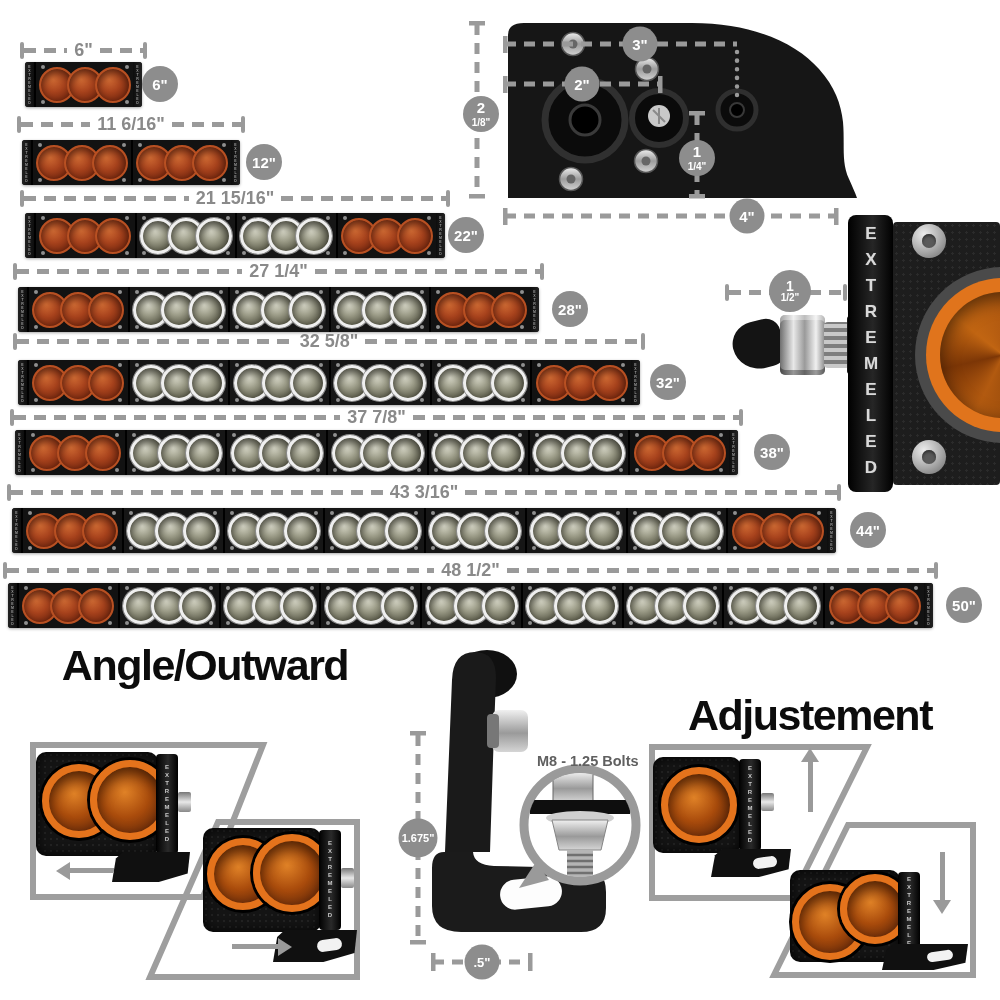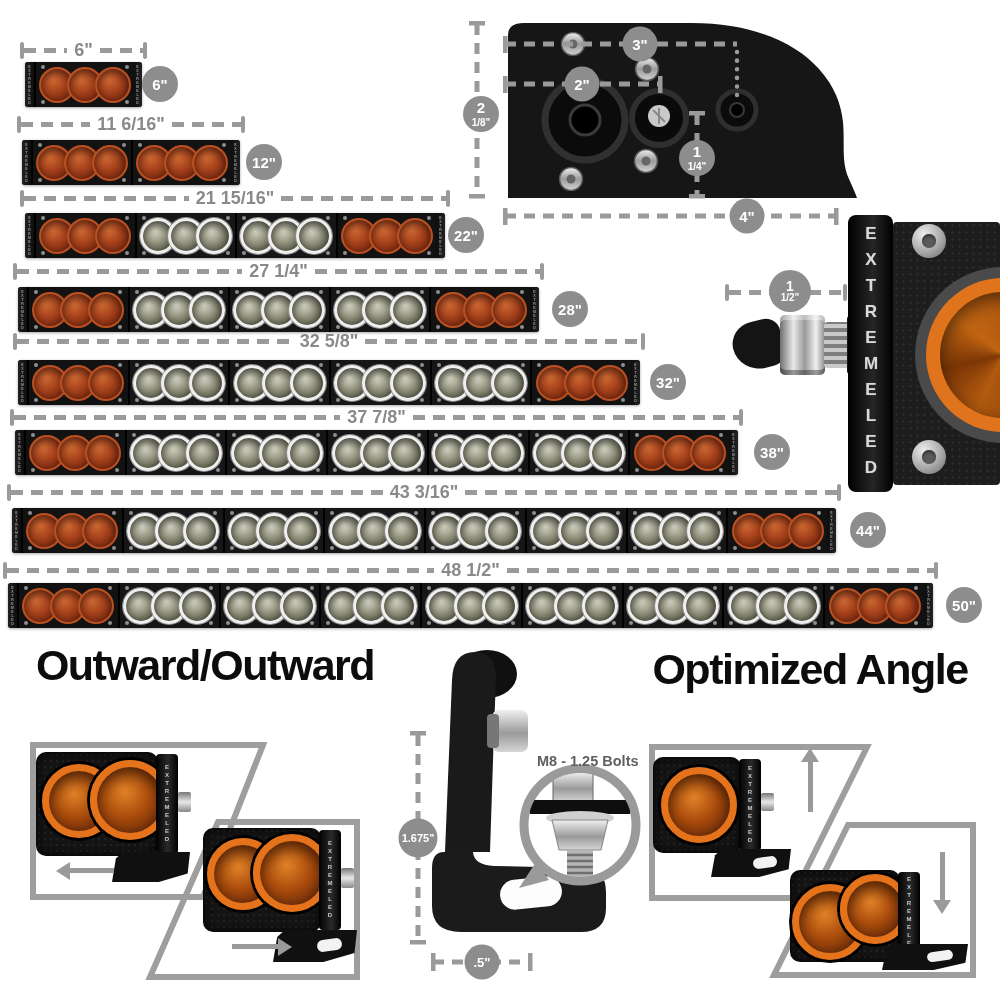--- a/index.html
+++ b/index.html
@@ -519,21 +519,21 @@
     </div>
     <div class="sl-panel"></div>
     <div class="sl-bezel"></div>
     <div class="sl-ring"></div>
     <div class="sl-amber"></div>
     <div class="sl-bolt" style="left:187px;top:19px"></div>
     <div class="sl-bolt" style="left:187px;top:235px"></div>
   </div>
 
   <div id="feat-left" class="feat" style="left:10px;top:640px;width:390px;height:360px">
-    <div class="ft" style="top:4px">Outward/Outward</div>
+    <div class="ft" style="top:4px">Angle/Outward</div>
     <svg class="frame-svg" width="390" height="360" viewBox="0 0 390 360">
       <polygon points="23,105 253,105 193,257 23,257" fill="none" stroke="#9e9e9e" stroke-width="6"></polygon>
       <polygon points="208,182 347,182 347,337 140,337" fill="none" stroke="#9e9e9e" stroke-width="6"></polygon>
     </svg>
     <div class="mini-light" style="left:26px;top:112px;width:156px;height:132px">
       <div class="ml-body" style="left:0;top:0;width:122px;height:104px"></div>
       <div class="ml-lens" style="left:6px;top:12px;width:74px;height:74px"></div>
       <div class="ml-lens" style="left:54px;top:8px;width:80px;height:80px"></div>
       <div class="ml-strip" style="left:120px;top:2px;height:100px">
           <span class="vtext-mini">EXTREMELED</span>
@@ -599,21 +599,21 @@
     <text x="142" y="126" font-family="Liberation Sans,sans-serif" font-weight="bold" font-size="14.5" fill="#606060">M8 - 1.25 Bolts</text>
     <g font-family="Liberation Sans,sans-serif" font-weight="bold" fill="#fff" text-anchor="middle">
       <circle cx="23" cy="198" r="19.5" fill="#8d8d8d"></circle>
       <text x="23" y="202" font-size="11">1.675"</text>
       <circle cx="87" cy="322" r="17.5" fill="#8d8d8d"></circle>
       <text x="87" y="327" font-size="13">.5"</text>
     </g>
   </svg>
 
   <div id="feat-right" class="feat" style="left:620px;top:640px;width:380px;height:360px">
-    <div class="ft" style="top:8px">Optimized Angle</div>
+    <div class="ft" style="top:54px">Adjustement</div>
     <svg class="frame-svg" width="380" height="360" viewBox="0 0 380 360">
       <polygon points="32,107 247,107 172,258 32,258" fill="none" stroke="#9e9e9e" stroke-width="6"></polygon>
       <polygon points="228,185 353,185 353,335 154,335" fill="none" stroke="#9e9e9e" stroke-width="6"></polygon>
     </svg>
     <div class="mini-light" style="left:33px;top:117px;width:150px;height:112px">
       <div class="ml-body" style="left:0;top:0;width:88px;height:96px"></div>
       <div class="ml-lens" style="left:8px;top:10px;width:76px;height:76px"></div>
       <div class="ml-strip" style="left:86px;top:2px;height:92px">
           <span class="vtext-mini">EXTREMELED</span>
         </div>

